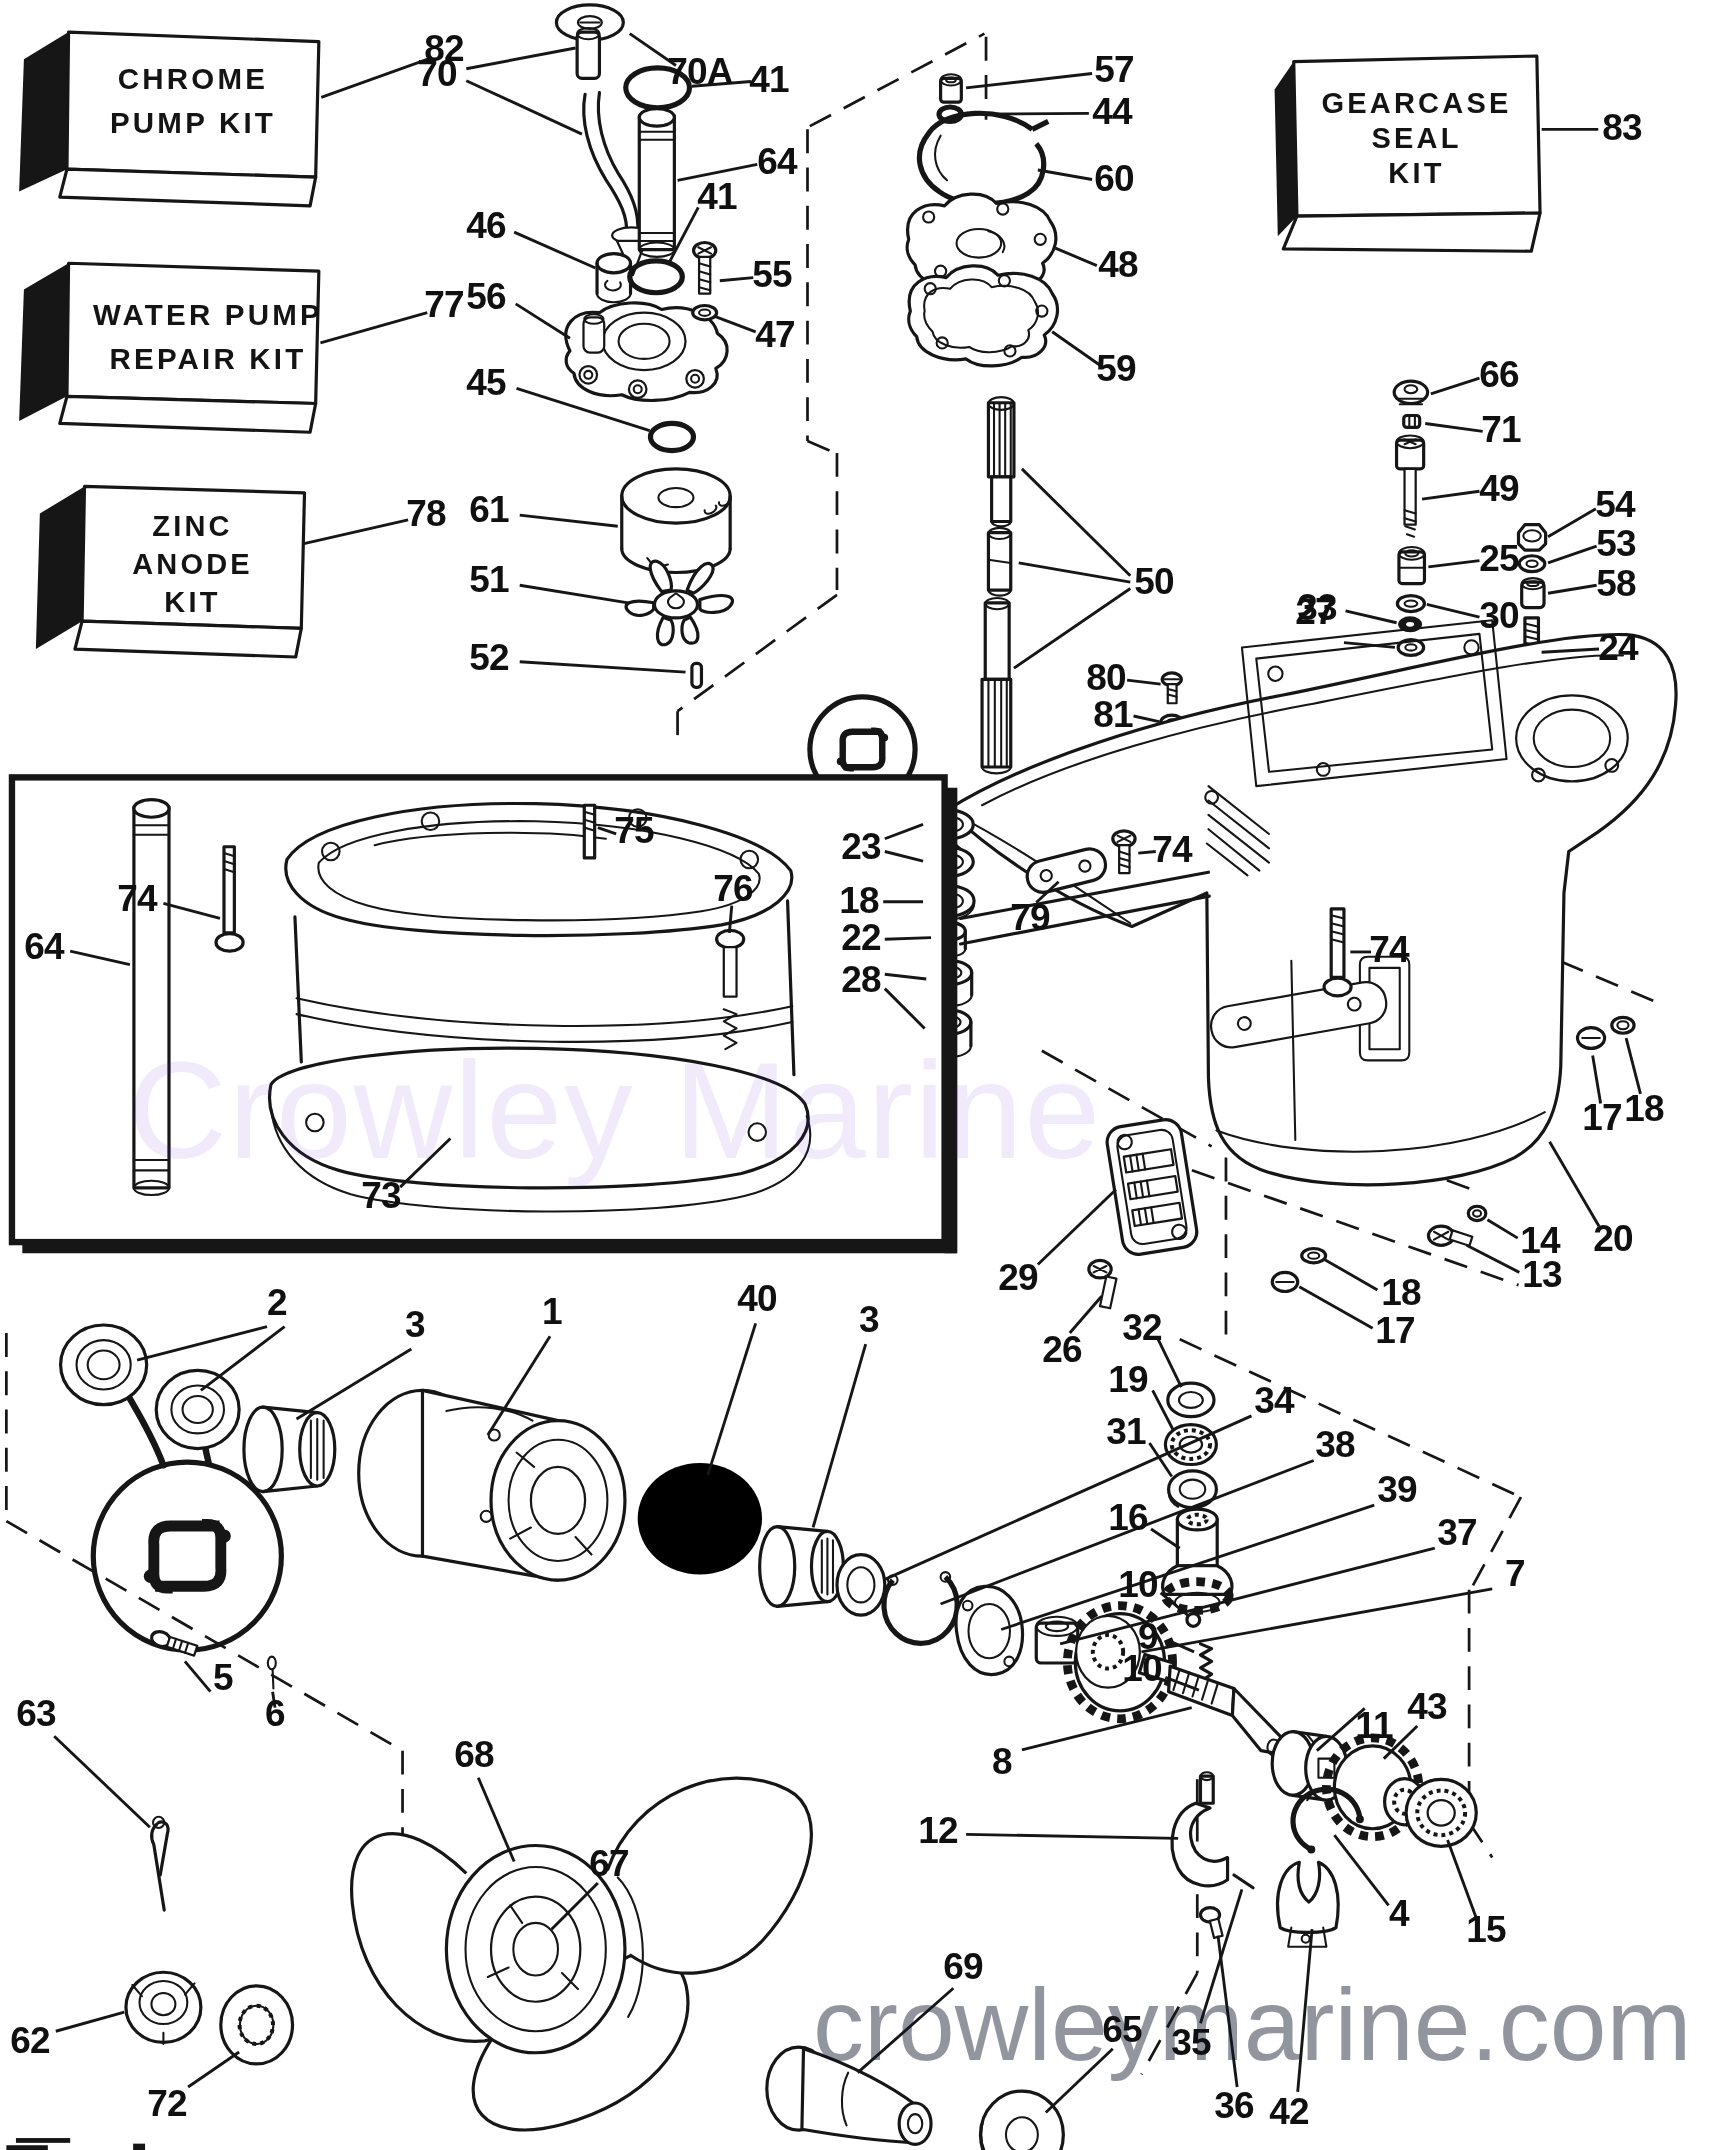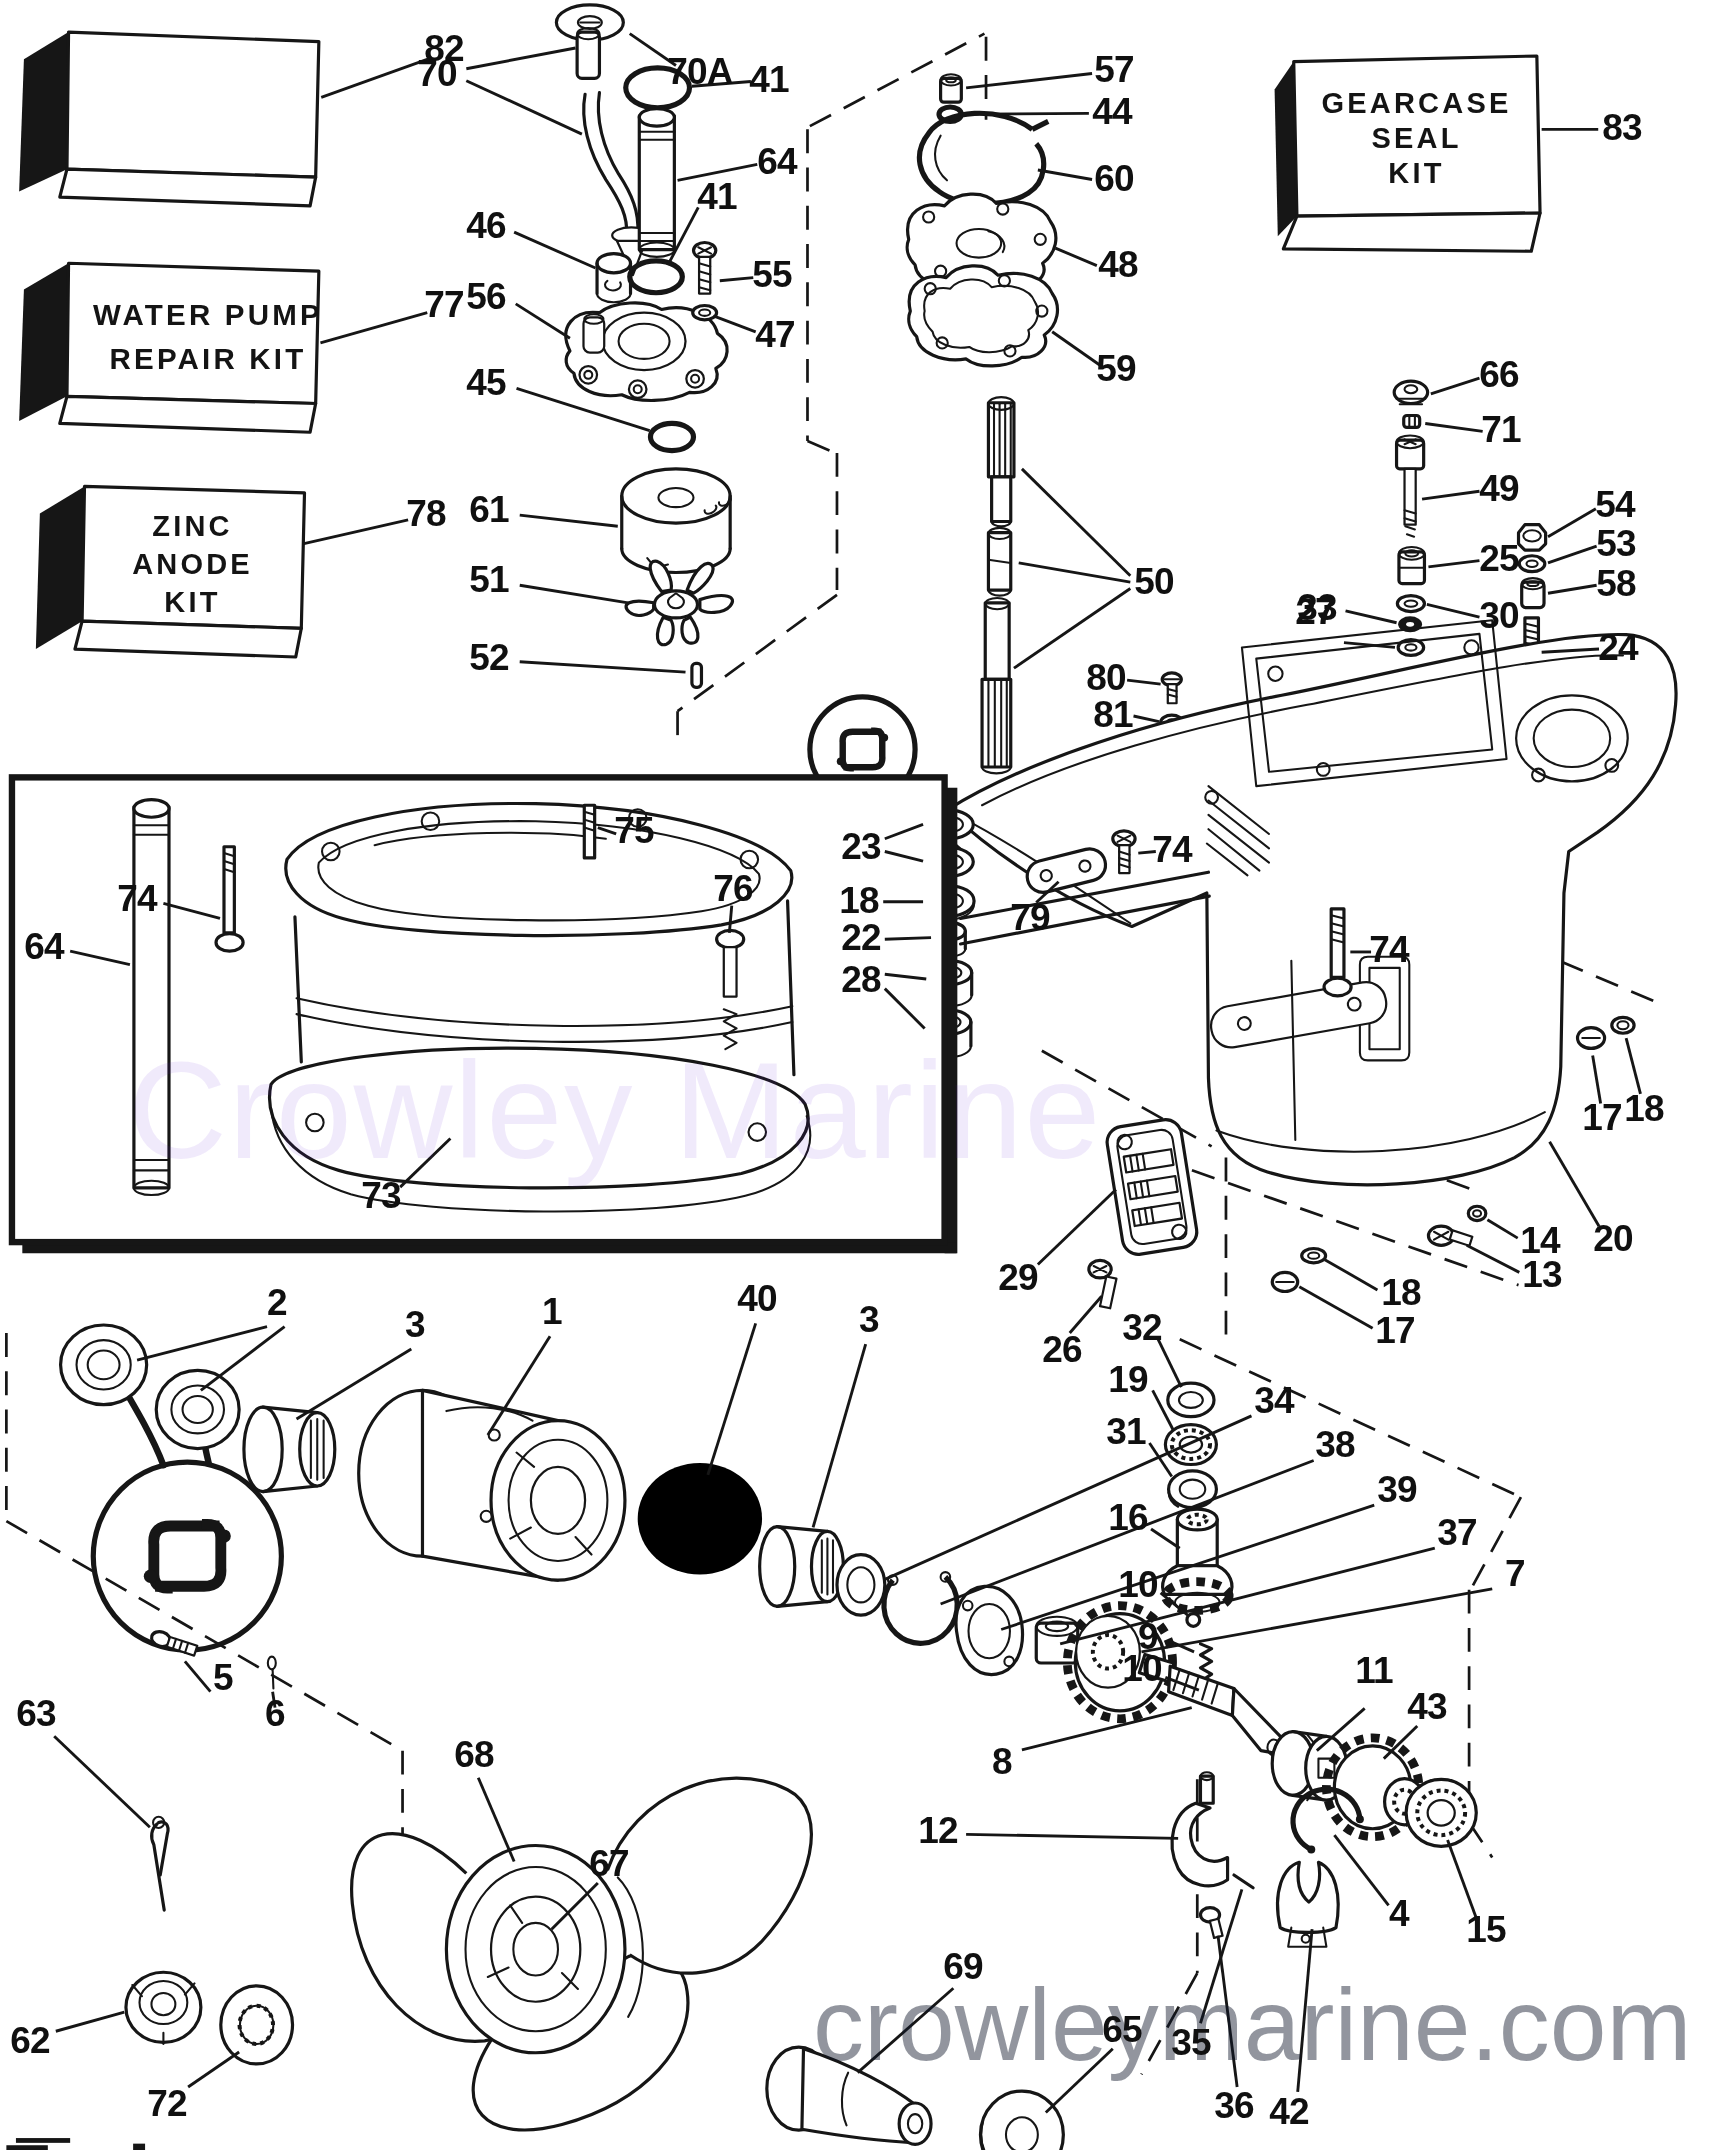--- a/index.html
+++ b/index.html
@@ -744,20 +744,24 @@
   <g>
     <rect class="blk" x="20" y="2682" width="68" height="6"></rect>
     <rect class="blk" x="8" y="2691" width="52" height="6"></rect>
     <rect class="blk" x="167" y="2689" width="15" height="8"></rect>
   </g>
 </svg>
 
 <div class="wm-center">Crowley Marine</div>
 <div class="wm-bottom">crowleymarine.com</div>
 
+<div class="kit-text" style="left:70px;top:57px;width:246px;">
+  <div>CHROME</div>
+  <div>PUMP KIT</div>
+</div>
 <div class="kit-text" style="left:70px;top:293px;width:276px;">
   <div>WATER PUMP</div>
   <div>REPAIR KIT</div>
 </div>
 <div class="kit-text" style="left:84px;top:507px;width:217px;font-size:29px;line-height:38px;">
   <div>ZINC</div>
   <div>ANODE</div>
   <div>KIT</div>
 </div>
 <div class="kit-text" style="left:1297px;top:86px;width:239px;font-size:29px;line-height:35px;">
@@ -837,21 +841,21 @@
       <div class="callout" style="left: 757px; top: 1299px;">40</div>
       <div class="callout" style="left: 869px; top: 1320px;">3</div>
       <div class="callout" style="left: 1274px; top: 1401px;">34</div>
       <div class="callout" style="left: 1335px; top: 1445px;">38</div>
       <div class="callout" style="left: 1397px; top: 1490px;">39</div>
       <div class="callout" style="left: 1457px; top: 1533px;">37</div>
       <div class="callout" style="left: 1515px; top: 1574px;">7</div>
       <div class="callout" style="left: 223px; top: 1678px;">5</div>
       <div class="callout" style="left: 275px; top: 1714px;">6</div>
       <div class="callout" style="left: 1002px; top: 1762px;">8</div>
-      <div class="callout" style="left: 1374px; top: 1671px;">11</div>
+      <div class="callout" style="left: 1374px; top: 1726px;">11</div>
       <div class="callout" style="left: 1427px; top: 1707px;">43</div>
       <div class="callout" style="left: 938px; top: 1831px;">12</div>
       <div class="callout" style="left: 1399px; top: 1914px;">4</div>
       <div class="callout" style="left: 1486px; top: 1930px;">15</div>
       <div class="callout" style="left: 1191px; top: 2043px;">35</div>
       <div class="callout" style="left: 1234px; top: 2106px;">36</div>
       <div class="callout" style="left: 1289px; top: 2112px;">42</div>
       <div class="callout" style="left: 36px; top: 1714px;">63</div>
       <div class="callout" style="left: 30px; top: 2041px;">62</div>
       <div class="callout" style="left: 167px; top: 2104px;">72</div>

